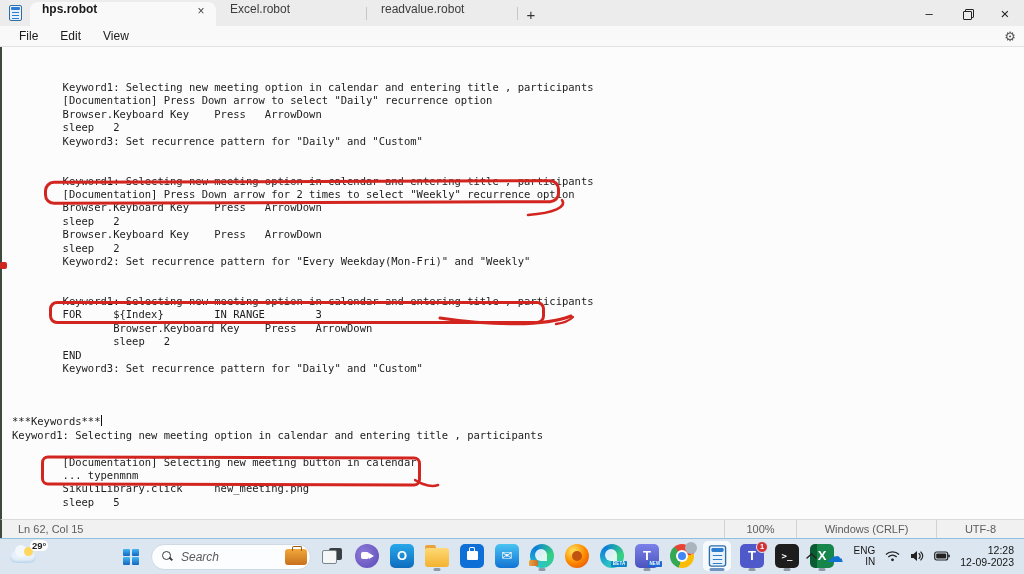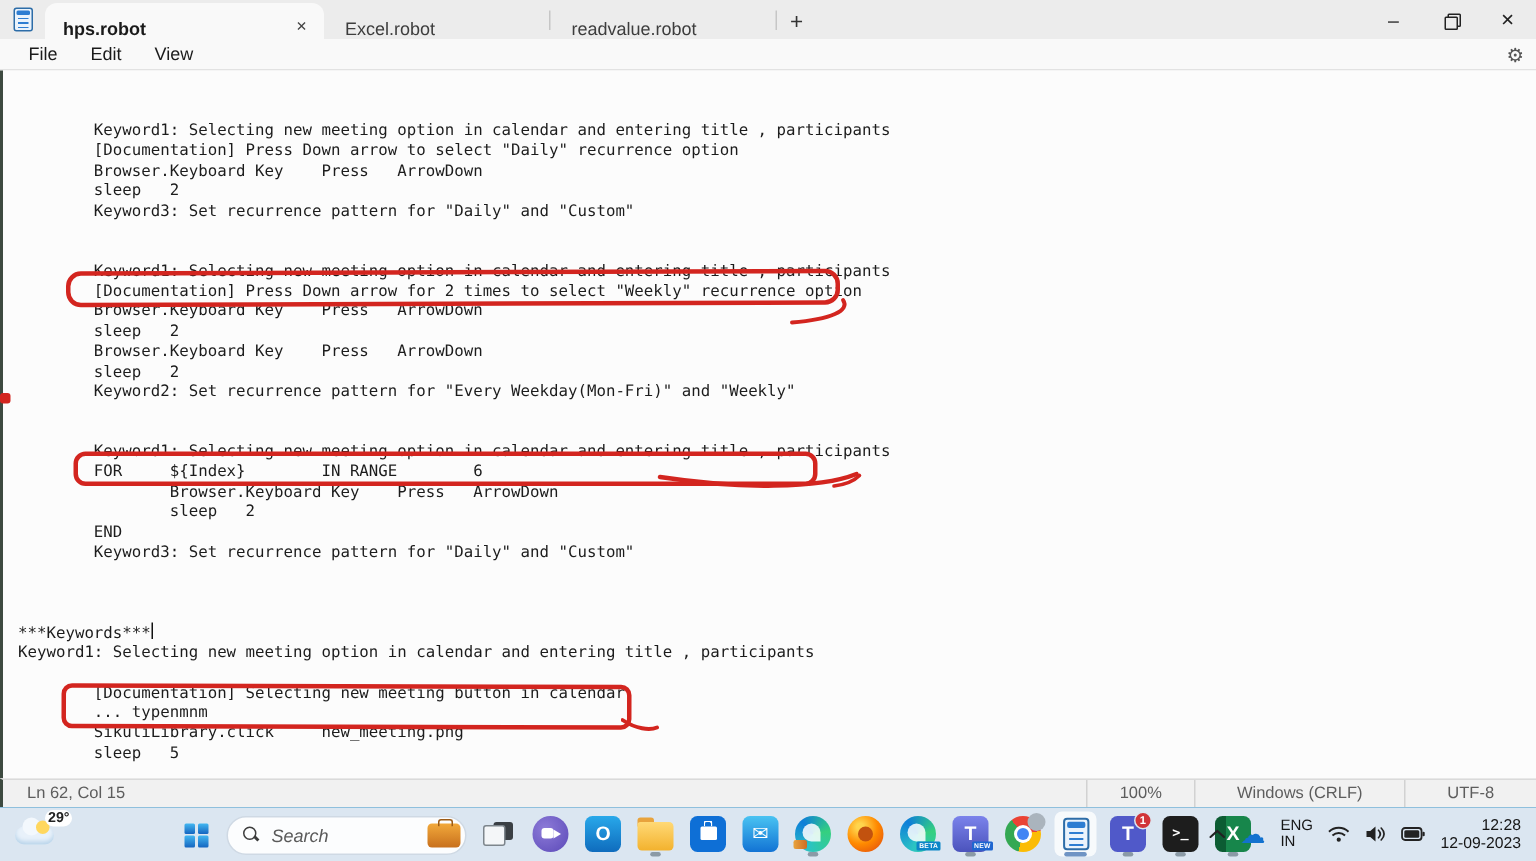--- a/index.html
+++ b/index.html
@@ -6,21 +6,21 @@
   html,body { width:1024px; height:574px; overflow:hidden; font-family:"Liberation Sans", sans-serif; }
   .window { position:absolute; inset:0 0 36px 0; background:#fcfcfc; }
 
   
   .titlebar { position:relative; height:26px; background:#ececec; display:flex; align-items:flex-end; }
   .app-icon { width:30px; height:26px; display:flex; align-items:center; justify-content:center; }
   .np-ico { width:13px; height:16px; background:#eaf3fc; border:1px solid #2d6da8; border-radius:2px; position:relative; }
   .np-ico:before { content:""; position:absolute; left:1px; right:1px; top:1px; height:3px; background:#2d7dd2; border-radius:1px; }
   .np-ico:after { content:""; position:absolute; left:2px; right:2px; top:6px; height:7px;
     background:repeating-linear-gradient(180deg,#2d7dd2 0 1px,transparent 1px 3px); }
-  .tab { height:24px; display:flex; align-items:flex-end; font-size:12px; color:#3d3d3d; position:relative; }
+  .tab { height:24px; display:flex; align-items:flex-start; font-size:12px; color:#3d3d3d; position:relative; }
   .tab.active { width:186px; background:#f9f9f9; border-radius:8px 8px 0 0; padding:0 6px 0 12px; color:#1a1a1a; font-weight:bold; }
   .tab.inactive { width:150px; padding:0 6px 0 14px; }
   .tab .close { margin-left:auto; width:18px; height:18px; display:flex; align-items:center; justify-content:center;
     font-size:12px; color:#444; border-radius:4px; font-weight:normal; }
   .tab-divider { width:1px; height:13px; background:#c6c6c6; align-self:center; margin-bottom:0; }
   .newtab { width:26px; height:24px; display:flex; align-items:center; justify-content:center; font-size:15px; color:#333; }
   .tb-spacer { flex:1; }
   .win-controls { display:flex; align-self:flex-start; }
   .wc { width:38px; height:26px; display:flex; align-items:center; justify-content:center; color:#222; font-size:13px; }
   .restore-glyph { width:9px; height:9px; position:relative; }
@@ -96,21 +96,21 @@
   .folder { width:24px; height:19px; position:relative; margin-top:3px; }
   .folder:before { content:""; position:absolute; left:0; top:-3px; width:11px; height:6px; background:#e8a33d; border-radius:2px 2px 0 0; }
   .folder:after { content:""; position:absolute; inset:0; background:linear-gradient(180deg,#ffd976,#f3b22e); border-radius:2px 3px 3px 3px; }
   .chrome-ico { width:24px; height:24px; border-radius:50%;
     background:conic-gradient(from -40deg,#ea4335 0 120deg,#fbbc05 120deg 235deg,#34a853 235deg 360deg); position:relative; }
   .chrome-ico:before { content:""; position:absolute; inset:6px; background:#fff; border-radius:50%; }
   .chrome-ico:after { content:""; position:absolute; inset:8px; background:#4285f4; border-radius:50%; }
   .np-task { transform:scale(1.35); }
   .tray { position:absolute; right:0; top:0; height:36px; display:flex; align-items:center; gap:10px; padding-right:10px; }
   .tray-ico { display:flex; align-items:center; justify-content:center; }
-  .lang { font-size:10px; color:#161616; text-align:left; line-height:11px; }
+  .lang { font-size:10px; color:#161616; text-align:right; line-height:11px; }
   .clock { font-size:10.5px; color:#161616; text-align:right; line-height:12px; }
   .onedrive { color:#1272cf; font-size:17px; line-height:17px; }
 </style>
 </head>
 <body>
 
 <div class="window">
 
   <div class="titlebar">
     <div class="app-icon">
@@ -169,21 +169,21 @@
         <div class="line">        Keyword1: Selecting new meeting option in calendar and entering title , participants</div>
         <div class="line">        [Documentation] Press Down arrow for 2 times to select "Weekly" recurrence option</div>
         <div class="line">        Browser.Keyboard Key    Press   ArrowDown</div>
         <div class="line">        sleep   2</div>
         <div class="line">        Browser.Keyboard Key    Press   ArrowDown</div>
         <div class="line">        sleep   2</div>
         <div class="line">        Keyword2: Set recurrence pattern for "Every Weekday(Mon-Fri)" and "Weekly"</div>
         <div class="line"></div>
         <div class="line"></div>
         <div class="line">        Keyword1: Selecting new meeting option in calendar and entering title , participants</div>
-        <div class="line">        FOR     ${Index}        IN RANGE        6</div>
+        <div class="line">        FOR     ${Index}        IN RANGE        3</div>
         <div class="line">                Browser.Keyboard Key    Press   ArrowDown</div>
         <div class="line">                sleep   2</div>
         <div class="line">        END</div>
         <div class="line">        Keyword3: Set recurrence pattern for "Daily" and "Custom"</div>
         <div class="line"></div>
         <div class="line"></div>
         <div class="line"></div>
         <div class="line">***Keywords***<span class="caret"></span></div>
         <div class="line">Keyword1: Selecting new meeting option in calendar and entering title , participants</div>
         <div class="line"></div>

